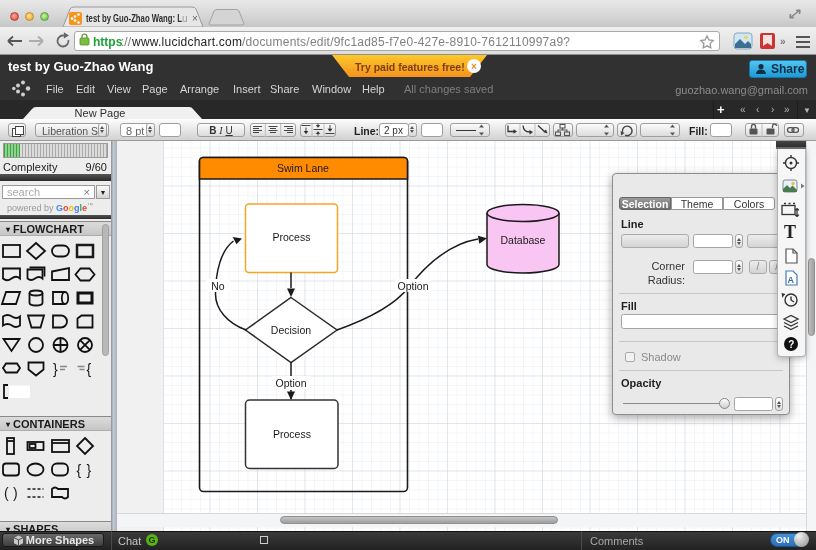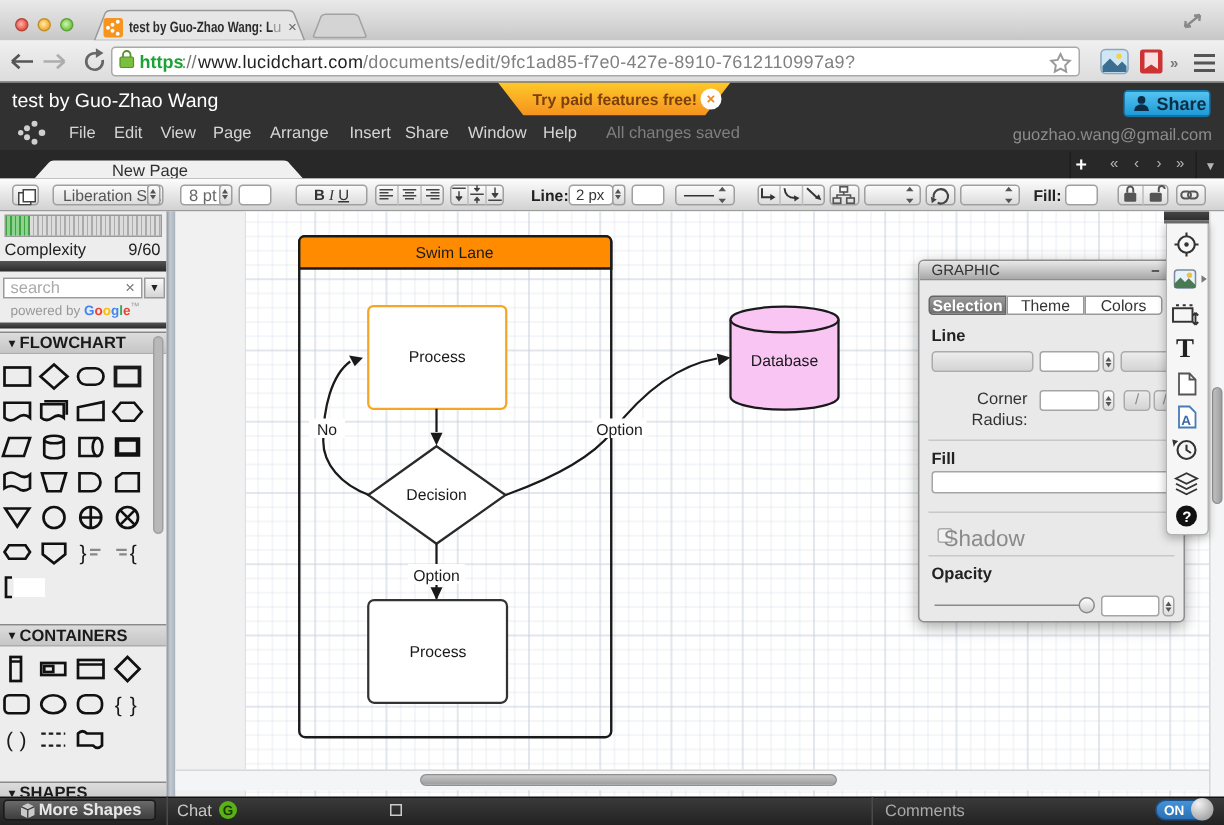--- a/index.html
+++ b/index.html
@@ -15,21 +15,21 @@
   #l-yel { left:25px; background:radial-gradient(circle at 3px 3px,#ffe9b0,#f5b73e 60%,#d99a2b); border:0.5px solid #bf8f2e;}
   #l-grn { left:40px; background:radial-gradient(circle at 3px 3px,#d4f2b8,#7ed051 60%,#5aa938); border:0.5px solid #61a13c;}
   #navbar { left:0; top:27px; width:816px; height:28px;
     background:linear-gradient(#f0f0f0,#dcdcdc); border-bottom:1px solid #8f8f8f; }
   #urlbox { left:74px; top:31px; width:646px; height:20px; background:#fff;
     border:1px solid #a9a9a9; border-radius:3px; font-size:12px; line-height:18px; }
 
   
   #apphead { left:0; top:55px; width:816px; height:64px; background:#313131; }
   #tabstrip { left:0; top:100px; width:816px; height:19px; background:#282828; }
-  #doctitle { left:8px; top:59px; color:#fff; font-size:13px; font-weight:normal; }
+  #doctitle { left:8px; top:59px; color:#fff; font-size:13px; font-weight:bold; }
   .menuitem { color:#d6d6d6; font-size:11px; top:83px; }
   #saved { color:#7f7f7f; font-size:11px; top:83px; left:404px; }
   #email { color:#8c8c8c; font-size:11px; top:84px; right:8px; }
   #ribbon { left:332px; top:55px; width:155px; height:22px; }
   #ribbontx { left:355px; top:60.5px; width:120px; color:#7c3f10; font-size:10.5px; font-weight:bold; }
   #sharebtn { left:749px; top:60px; width:58px; height:18px; border-radius:3px;
      background:linear-gradient(#55c4f0,#1e9ad6); border:1px solid #1677ab;
      color:#0c2d46; font-weight:bold; font-size:12px; text-align:left; padding-left:21px; line-height:16px; }
   .tbarbtn { color:#b5b5b5; font-size:10px; top:104px; }
 
@@ -421,42 +421,40 @@
       <ellipse cx="523" cy="213" rx="36" ry="8.6" fill="#f9c6f4" stroke="#1a1a1a" stroke-width="1.5"></ellipse>
       <text x="523" y="244" text-anchor="middle">Database</text>
     </g>
   </svg>
 <div id="hscroll-track" class="abs"></div>
 <div id="hscroll" class="abs"></div>
 <div id="vscroll-track" class="abs"></div>
 <div id="vscroll" class="abs"></div>
 
 <div id="gpanel" class="abs">
-  <div id="gtitle" class="abs"><span style="margin-left:8px">GRAPHIC</span>
-    <span style="position:absolute;right:16px;top:0;font-weight:bold">–</span></div>
   <div class="gtab abs" style="left:6px;width:52px;background:linear-gradient(#9a9a9a,#6f6f6f);color:#fff;font-weight:bold;border-color:#666;border-radius:3px 0 0 3px">Selection</div>
   <div class="gtab abs" style="left:58px;width:52px">Theme</div>
   <div class="gtab abs" style="left:110px;width:52px;border-radius:0 3px 3px 0">Colors</div>
   <div class="glabel abs" style="left:8px;top:44px">Line</div>
   <div class="gdd abs" style="left:8px;top:60px;width:68px;height:14px"></div>
   <div class="ginput abs" style="left:80px;top:60px;width:40px;height:14px"></div>
   <div class="gstep abs" style="left:122px;top:60px;height:14px"></div>
   <div class="gdd abs" style="left:134px;top:60px;width:42px;height:14px"></div>
   <div class="abs" style="right:104px;top:86px;font-size:11px;color:#333">Corner</div>
   <div class="abs" style="right:104px;top:100px;font-size:11px;color:#333">Radius:</div>
   <div class="ginput abs" style="left:80px;top:86px;width:40px;height:14px"></div>
   <div class="gstep abs" style="left:122px;top:86px;height:14px"></div>
   <div class="gdd abs" style="left:136px;top:86px;width:18px;height:14px;text-align:center;font-size:10px;color:#888">/</div>
   <div class="gdd abs" style="left:156px;top:86px;width:18px;height:14px;text-align:center;font-size:10px;color:#888">//</div>
   <div class="gdivider abs" style="top:119px"></div>
   <div class="glabel abs" style="left:8px;top:126px">Fill</div>
   <div class="ginput abs" style="left:8px;top:140px;width:162px;height:15px"></div>
   <div class="gdivider abs" style="top:167px"></div>
   <div class="abs" style="left:12px;top:178px;width:10px;height:10px;background:#f2f2f2;border:1px solid #aaa;border-radius:2px"></div>
-  <div class="abs" style="left:16px;top:177px;font-size:15px;color:#8a8a8a">Shadow</div>
+  <div class="abs" style="left:28px;top:177px;font-size:11px;color:#8a8a8a">Shadow</div>
   <div class="gdivider abs" style="top:196px"></div>
   <div class="glabel abs" style="left:8px;top:203px">Opacity</div>
   <div class="abs" style="left:10px;top:229px;width:103px;border-top:1.5px solid #8a8a8a"></div>
   <div class="abs" style="left:106px;top:223.5px;width:11px;height:11px;border-radius:50%;background:linear-gradient(#fdfdfd,#cfcfcf);border:1px solid #8a8a8a"></div>
   <div class="ginput abs" style="left:121px;top:223px;width:39px;height:14px"></div>
   <div class="gstep abs" style="left:162px;top:223px;height:14px"></div>
 </div>
 
 <div id="iconstrip" class="abs"></div>
 <svg id="stripicons" class="abs" style="left:777px;top:148px" width="29" height="209" viewBox="0 0 29 209">

